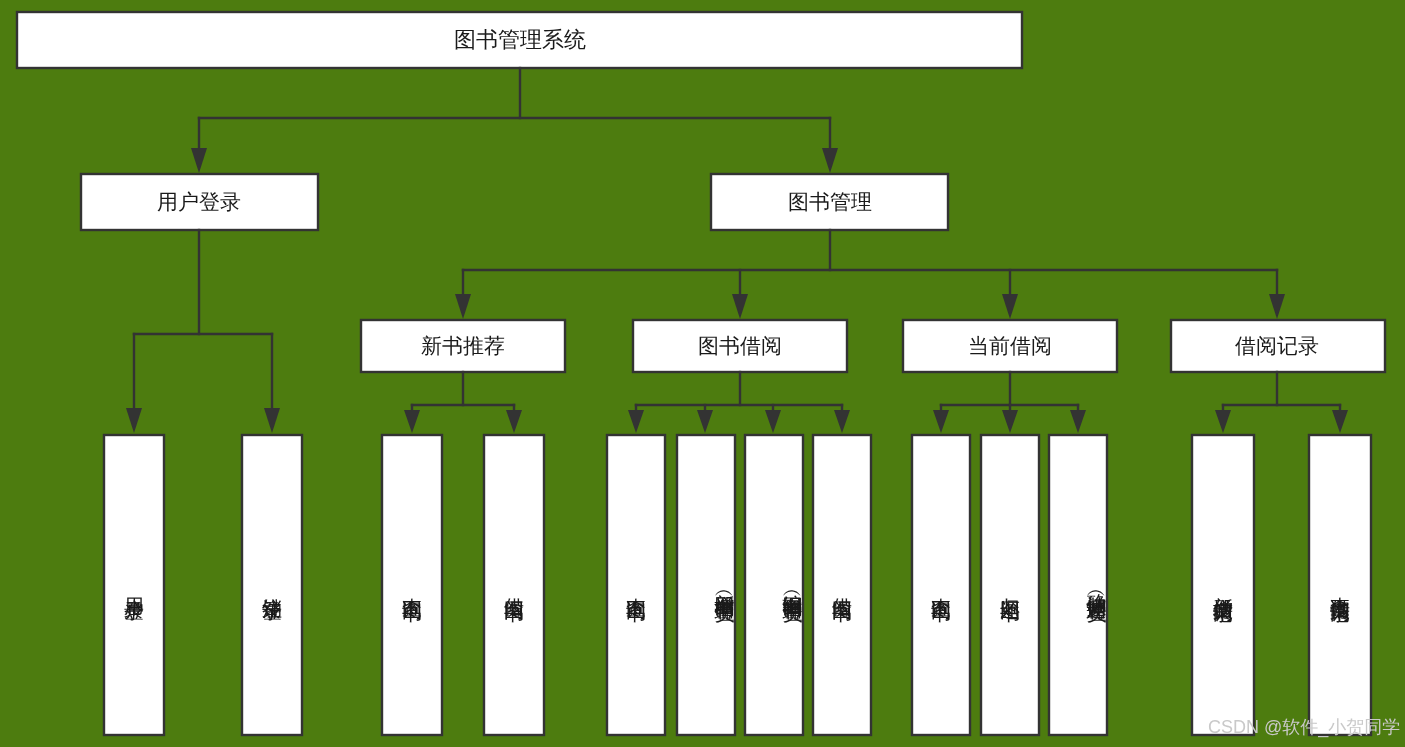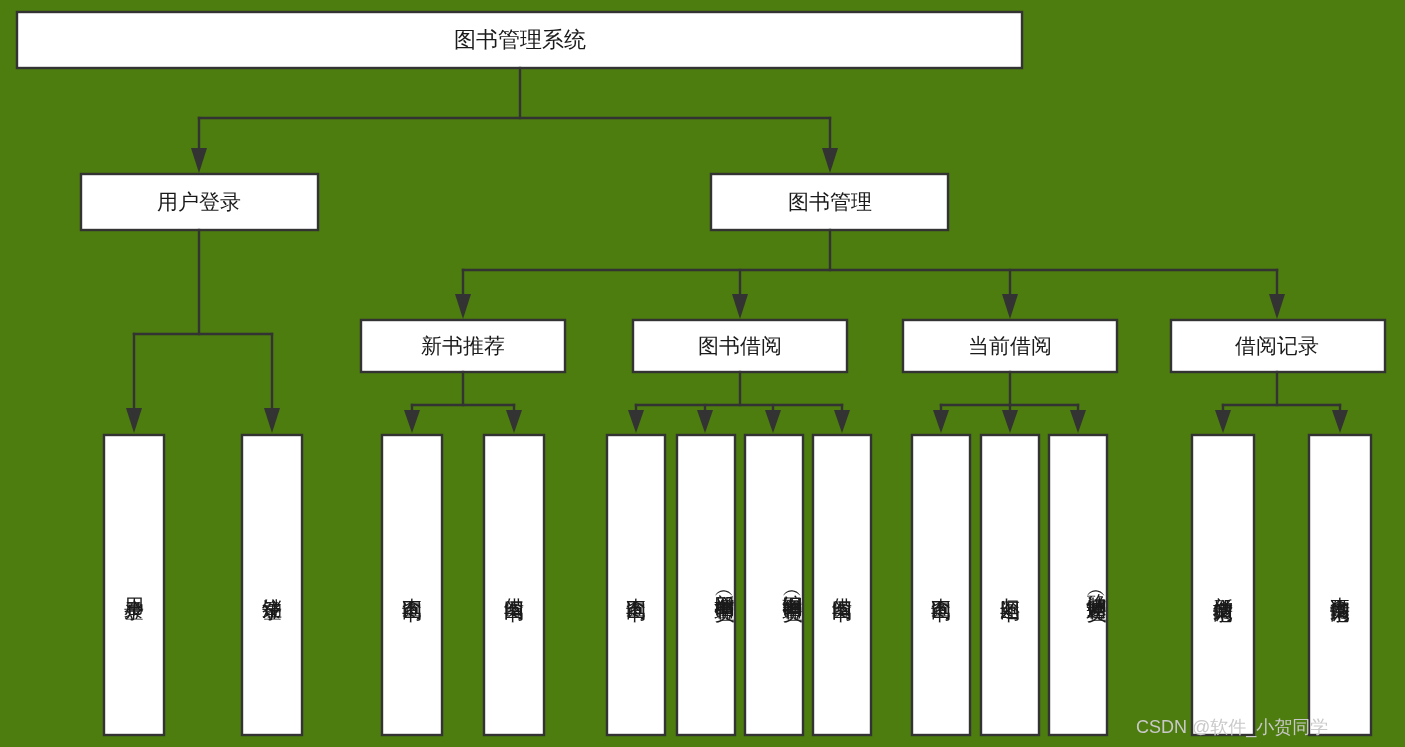--- a/index.html
+++ b/index.html
@@ -200,15 +200,15 @@
   <div class="vlabel" style="left:745px; top:438px; width:58px; height:294px; align-items:flex-start;">编辑图书（管理员）</div>
   <div class="vlabel" style="left:813px; top:435px; width:58px; height:300px;">借阅图书</div>
 
   <div class="vlabel" style="left:912px; top:435px; width:58px; height:300px;">查询图书</div>
   <div class="vlabel" style="left:981px; top:435px; width:58px; height:300px;">归还图书</div>
   <div class="vlabel" style="left:1049px; top:438px; width:58px; height:294px; align-items:flex-start;">确认归还（管理员）</div>
 
   <div class="vlabel" style="left:1192px; top:435px; width:62px; height:300px;">新增借阅记录</div>
   <div class="vlabel" style="left:1309px; top:435px; width:62px; height:300px;">查询借阅记录</div>
 
-  <div class="watermark" style="left:1136px; top:715px;">CSDN @软件_小贺同学</div>
+  <div class="watermark" style="left:1208px; top:715px;">CSDN @软件_小贺同学</div>
 
 </div>
 
 </body></html>

